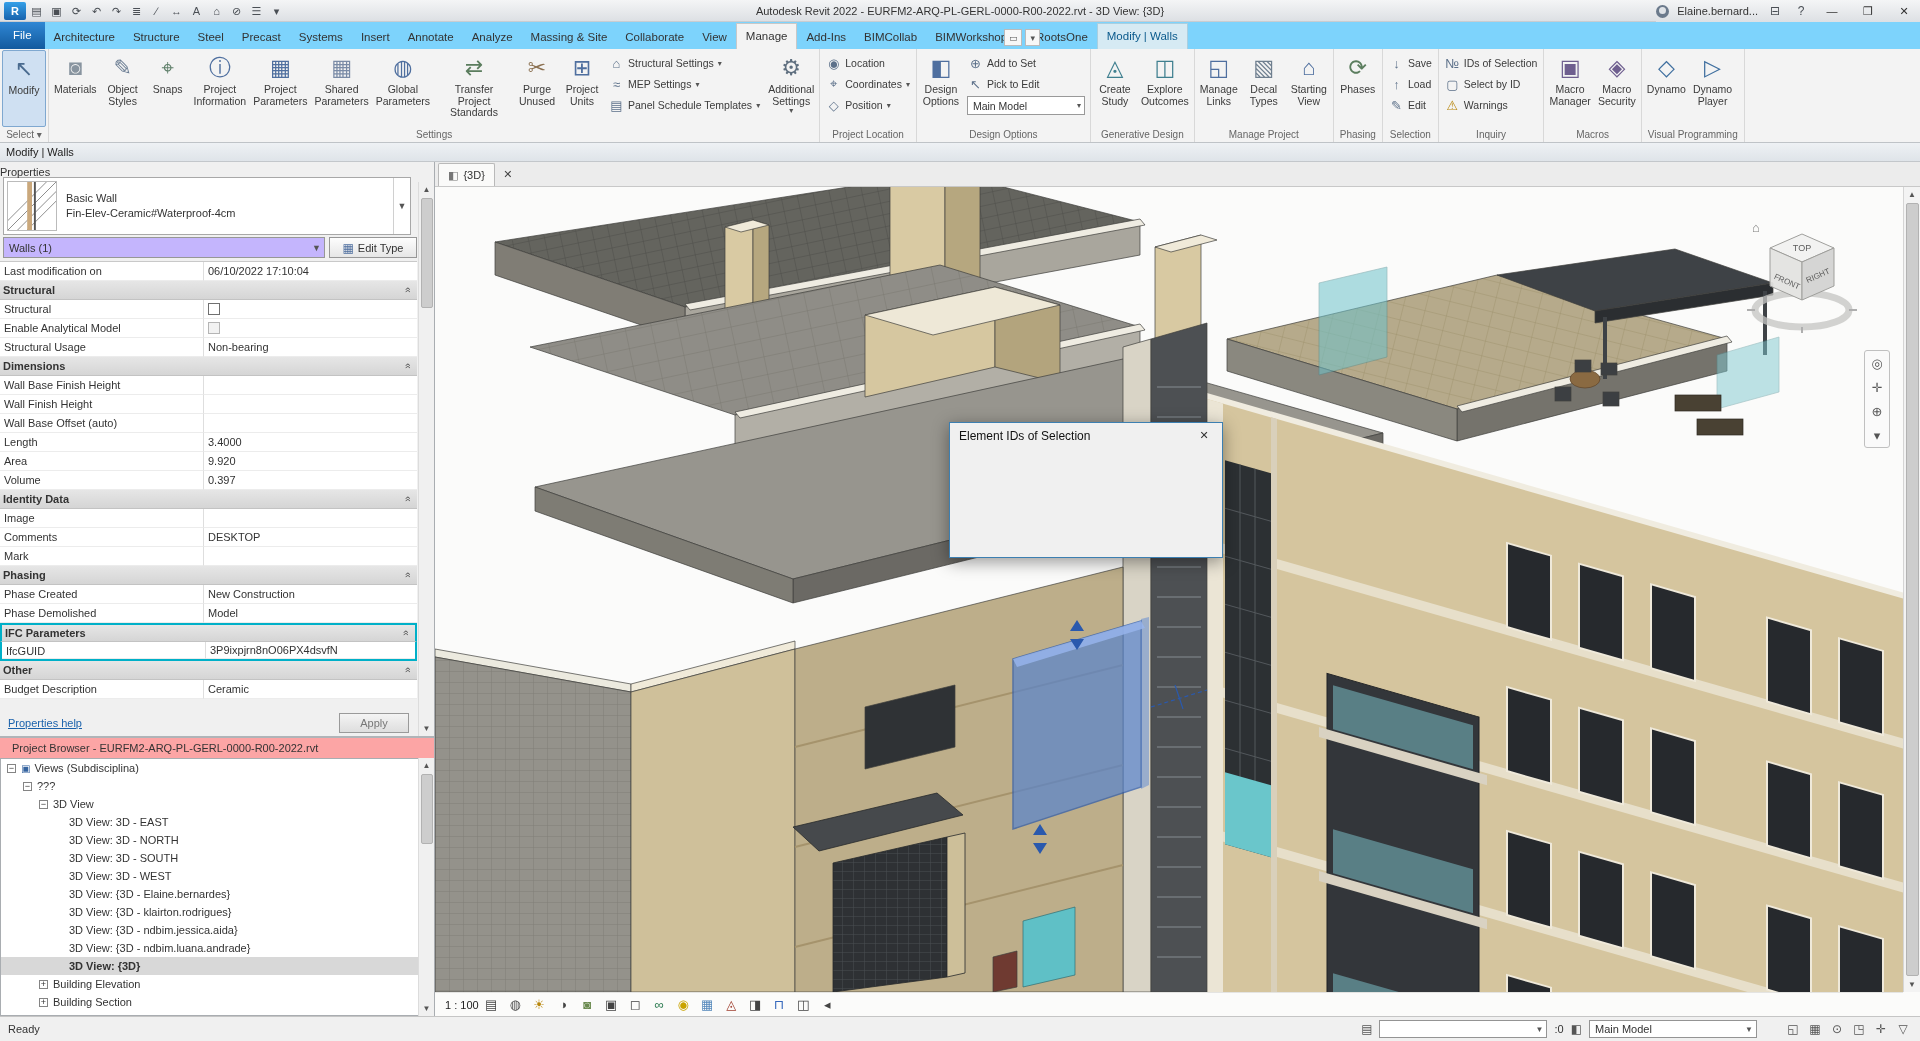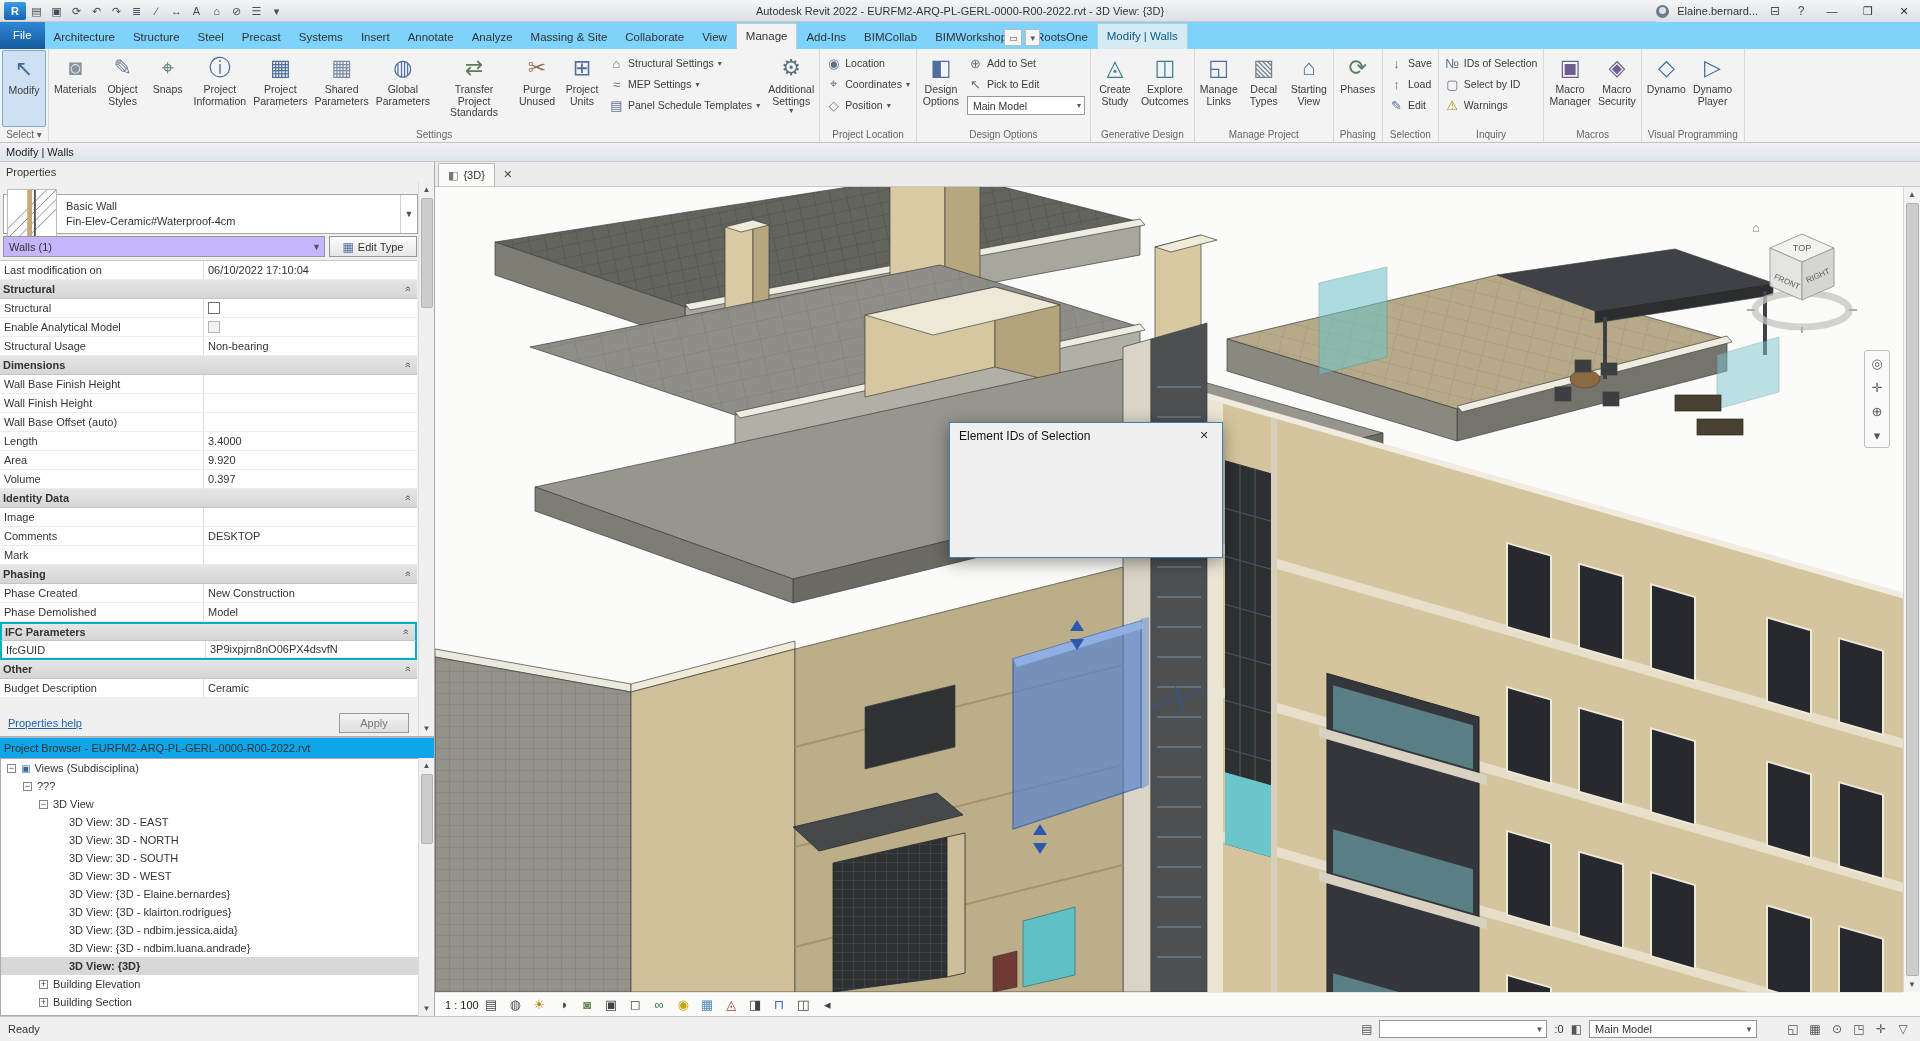--- a/index.html
+++ b/index.html
@@ -48,22 +48,22 @@
 
   
   .modebar{height:19px;background:linear-gradient(#eef1f4,#dfe4e9);border-bottom:1px solid #c3c7cb;line-height:18px;padding-left:6px;font-size:11px;color:#222;flex:0 0 auto}
 
   
   .main{flex:1;display:flex;min-height:0}
   .leftcol{width:435px;flex:0 0 435px;display:flex;flex-direction:column;background:#f0f0f0;border-right:1px solid #a9adb1}
 
   
   .properties{height:576px;flex:0 0 576px;position:relative;border-bottom:2px solid #b0b4b8;overflow:hidden}
-  .props-header{height:32px;line-height:20px;padding-left:6px;color:#333}
-  .type-selector{height:40px;margin:0 16px 2px 3px;background:#fff;border:1px solid #a8a8a8;display:flex;align-items:center}
+  .props-header{height:15px;line-height:20px;color:#333}
+  .type-selector{height:58px;margin:0 23px 2px 3px;background:#fff;border:1px solid #a8a8a8;display:flex;align-items:center}
   .type-thumb{width:50px;height:50px;margin:3px;border:1px solid #bbb;background:#fff;flex:0 0 50px}
   .type-text{flex:1;padding-left:6px;line-height:15px}
   .type-dd{width:17px;align-self:stretch;border-left:1px solid #d0d0d0;display:flex;align-items:center;justify-content:center;color:#555;font-size:9px}
   .selector-row{display:flex;margin:2px 17px 3px 3px;gap:4px;height:21px}
   .sel-combo{flex:1;background:#c4b5fd;border:1px solid #979797;display:flex;align-items:center;padding-left:5px}
   .sel-combo .dd{margin-left:auto;width:15px;text-align:center;color:#555;font-size:9px}
   .edit-type{width:88px;border:1px solid #979797;background:linear-gradient(#fdfdfd,#e6e6e6);display:flex;align-items:center;justify-content:center;gap:4px}
   .edit-type .et-ic{color:#4f6f9f;font-size:12px}
   .props-grid{margin:0 17px 0 0;background:#fff;border-top:1px solid #c9c9c9}
   .prow{display:grid;grid-template-columns:204px 1fr;height:19px;line-height:18px}
@@ -78,21 +78,21 @@
   .hl-end{border-bottom:2px solid #00b0c8!important}
   .props-scroll{position:absolute;right:0;top:20px;bottom:0;width:16px;background:#f0f0f0;border-left:1px solid #dcdcdc;display:flex;flex-direction:column;align-items:center}
   .sarrow{height:15px;line-height:15px;font-size:8px;color:#555;width:100%;text-align:center}
   .sthumb{width:12px;height:110px;background:#cdcdcd;border:1px solid #b2b2b2;border-radius:2px;margin:1px auto}
   .props-foot{position:absolute;left:0;right:17px;bottom:0;height:26px;display:flex;align-items:center;justify-content:space-between;padding:0 8px;background:#f0f0f0}
   .help-link{color:#1b62ac;text-decoration:underline}
   .apply-btn{width:70px;height:20px;border:1px solid #9a9a9a;background:linear-gradient(#f4f4f4,#dedede);color:#777;text-align:center;line-height:18px}
 
   
   .browser{flex:1;display:flex;flex-direction:column;position:relative;overflow:hidden}
-  .browser-header{height:20px;line-height:20px;padding-left:4px;color:#333;background:#0ea5e9;white-space:nowrap;overflow:hidden}
+  .browser-header{height:20px;line-height:20px;padding-left:12px;color:#333;background:#fca5a5;white-space:nowrap;overflow:hidden}
   .tree{flex:1;background:#fff;border:1px solid #a9adb1;border-right:none;margin-right:16px;overflow:hidden}
   .trow{display:flex;align-items:center;height:18px;white-space:nowrap}
   .trow.tsel{background:#d8d8d8}
   .texp{width:9px;height:9px;border:1px solid #848484;background:#fff;font-size:9px;line-height:7px;text-align:center;color:#333;margin-right:5px;flex:0 0 9px}
   .tspc{width:14px;flex:0 0 14px}
   .ticon{color:#35639f;font-size:10px;margin-right:4px}
   .tlabel.bold{font-weight:bold}
   .browser-scroll{position:absolute;right:0;top:20px;bottom:0;width:16px;background:#f0f0f0;border-left:1px solid #dcdcdc;display:flex;flex-direction:column;align-items:center}
 
   

